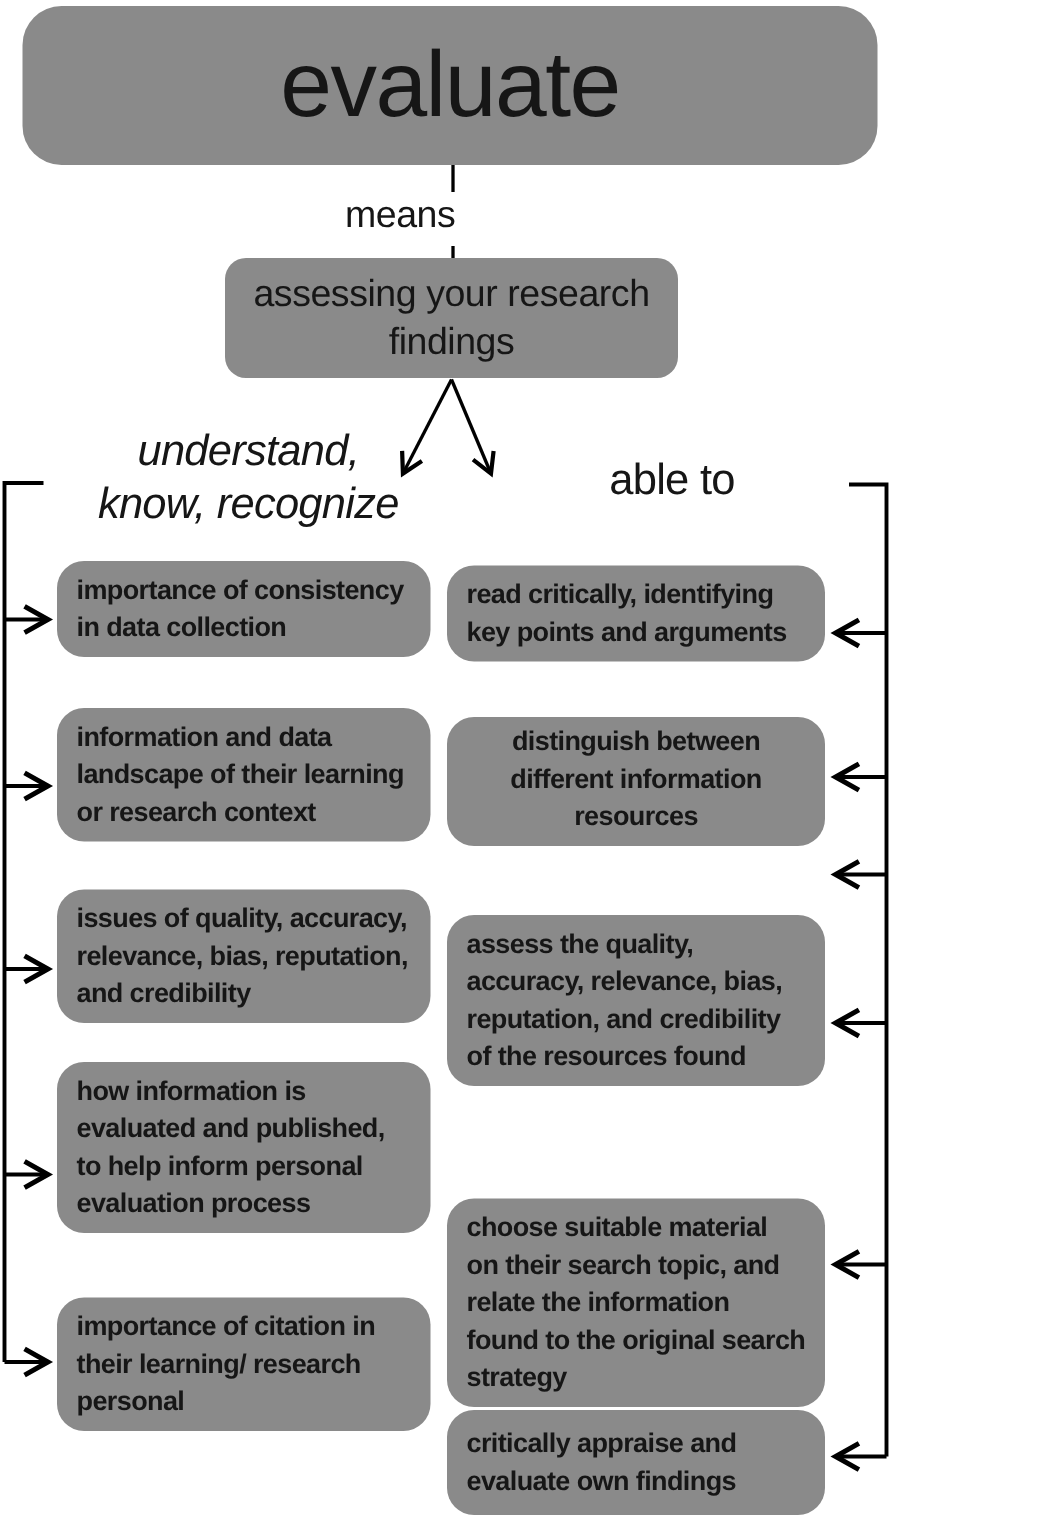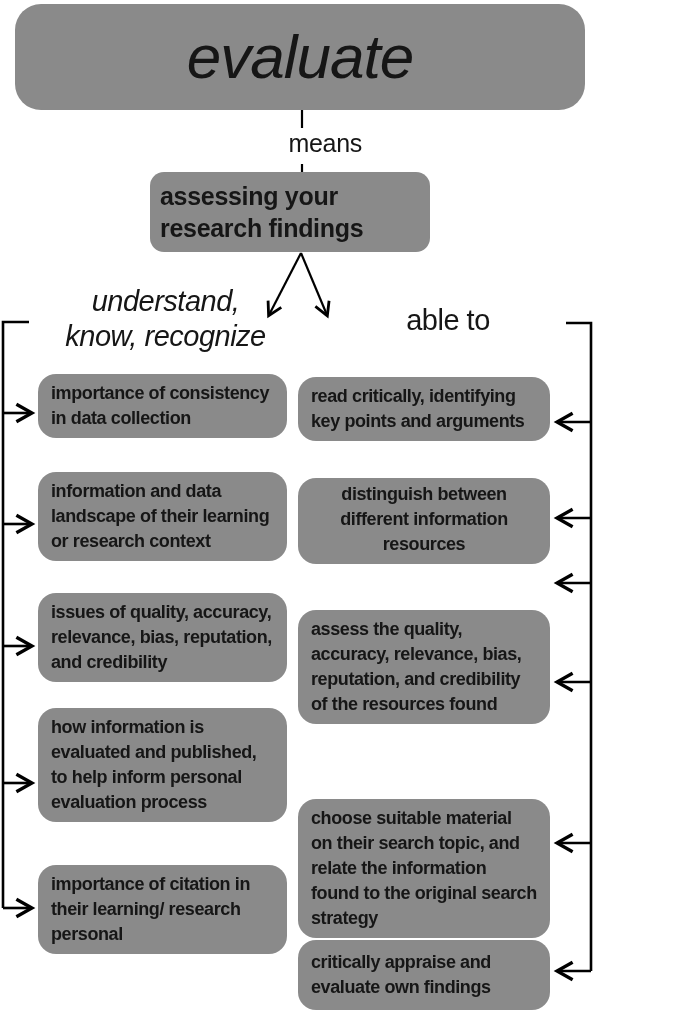--- a/index.html
+++ b/index.html
@@ -9,29 +9,29 @@
   }
   #wires{position:absolute;left:0;top:0;width:696px;height:1024px;pointer-events:none;}
   .node{
     position:absolute;background:#8a8a8a;border-radius:18px;
     font-size:18px;font-weight:bold;line-height:25px;letter-spacing:-0.4px;
     color:#161616;padding:7px 13px;box-sizing:border-box;
   }
   .root-node{
     left:15px;top:4px;width:570px;height:106px;border-radius:26px;
     display:flex;align-items:center;justify-content:center;
-    font-size:62px;font-weight:400;letter-spacing:-1px;line-height:1;padding:0;font-style:italic;
+    font-size:62px;font-weight:400;letter-spacing:-1px;line-height:1;padding:0;
   }
   .def-node{
-    left:150px;top:172px;width:280px;height:80px;border-radius:14px;
-    display:flex;align-items:center;justify-content:center;
-    font-size:25px;font-weight:700;line-height:32px;letter-spacing:-0.3px;padding:0 10px;
+    left:150px;top:172px;width:302px;height:80px;border-radius:14px;
+    display:flex;align-items:center;justify-content:center;text-align:center;
+    font-size:25px;font-weight:400;line-height:32px;letter-spacing:-0.3px;padding:0 10px;
   }
   .link-label{
-    position:absolute;left:242px;top:129px;width:120px;text-align:right;
+    position:absolute;left:230px;top:129px;width:120px;text-align:left;
     font-size:25px;font-weight:400;letter-spacing:-0.3px;
   }
   .branch-heading{
     position:absolute;font-size:29px;font-weight:400;letter-spacing:-0.5px;
     text-align:center;line-height:35px;white-space:pre-line;
   }
   .heading-left{left:28px;top:284px;width:275px;font-style:italic;}
   .heading-right{left:378px;top:303px;width:140px;}
   .lcol{left:38px;width:249px;}
   .rcol{left:298px;width:252px;}

